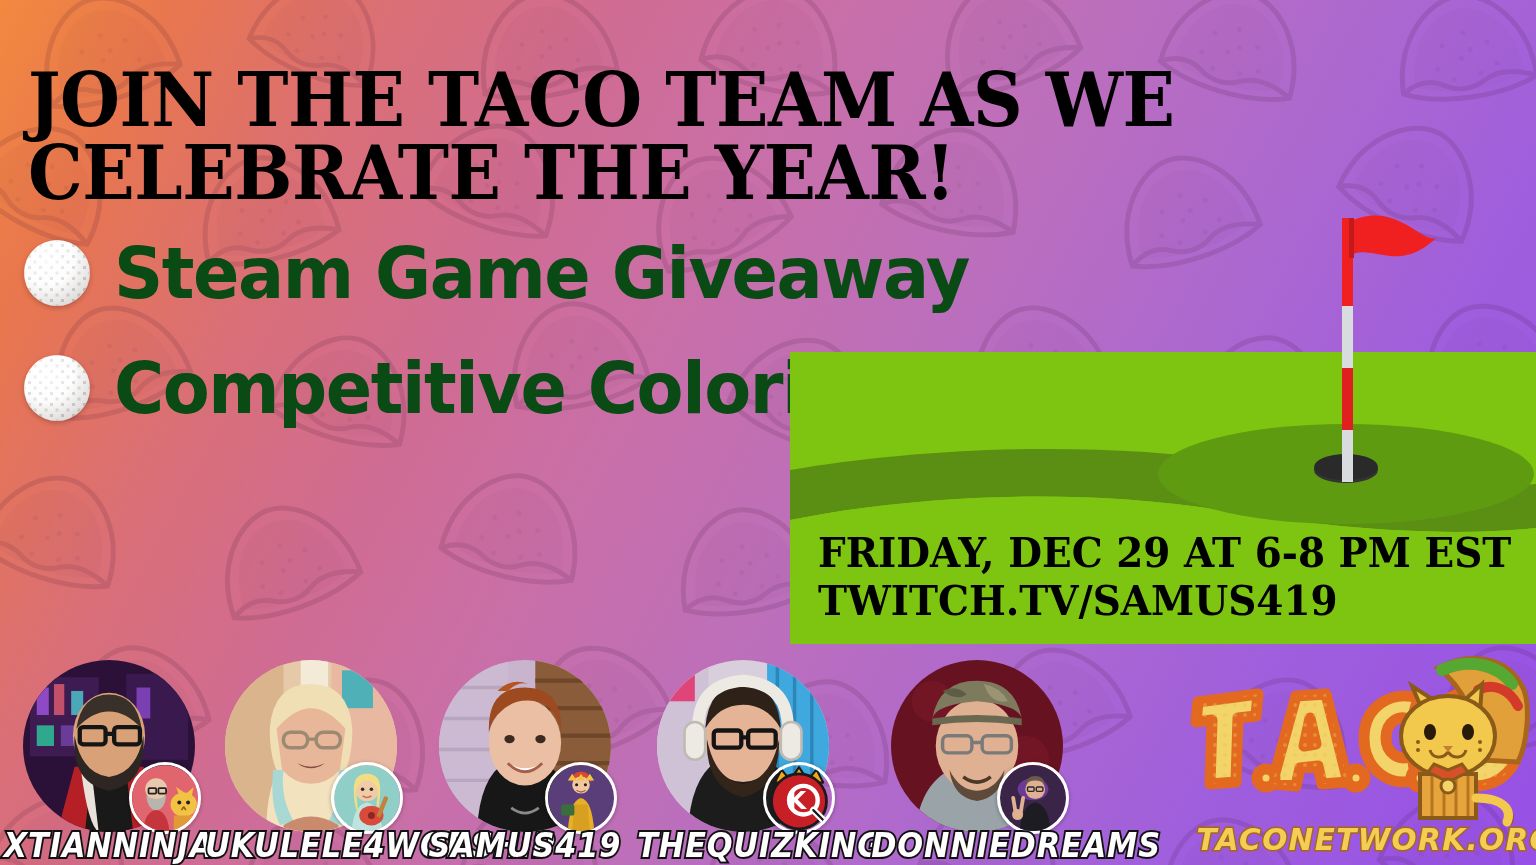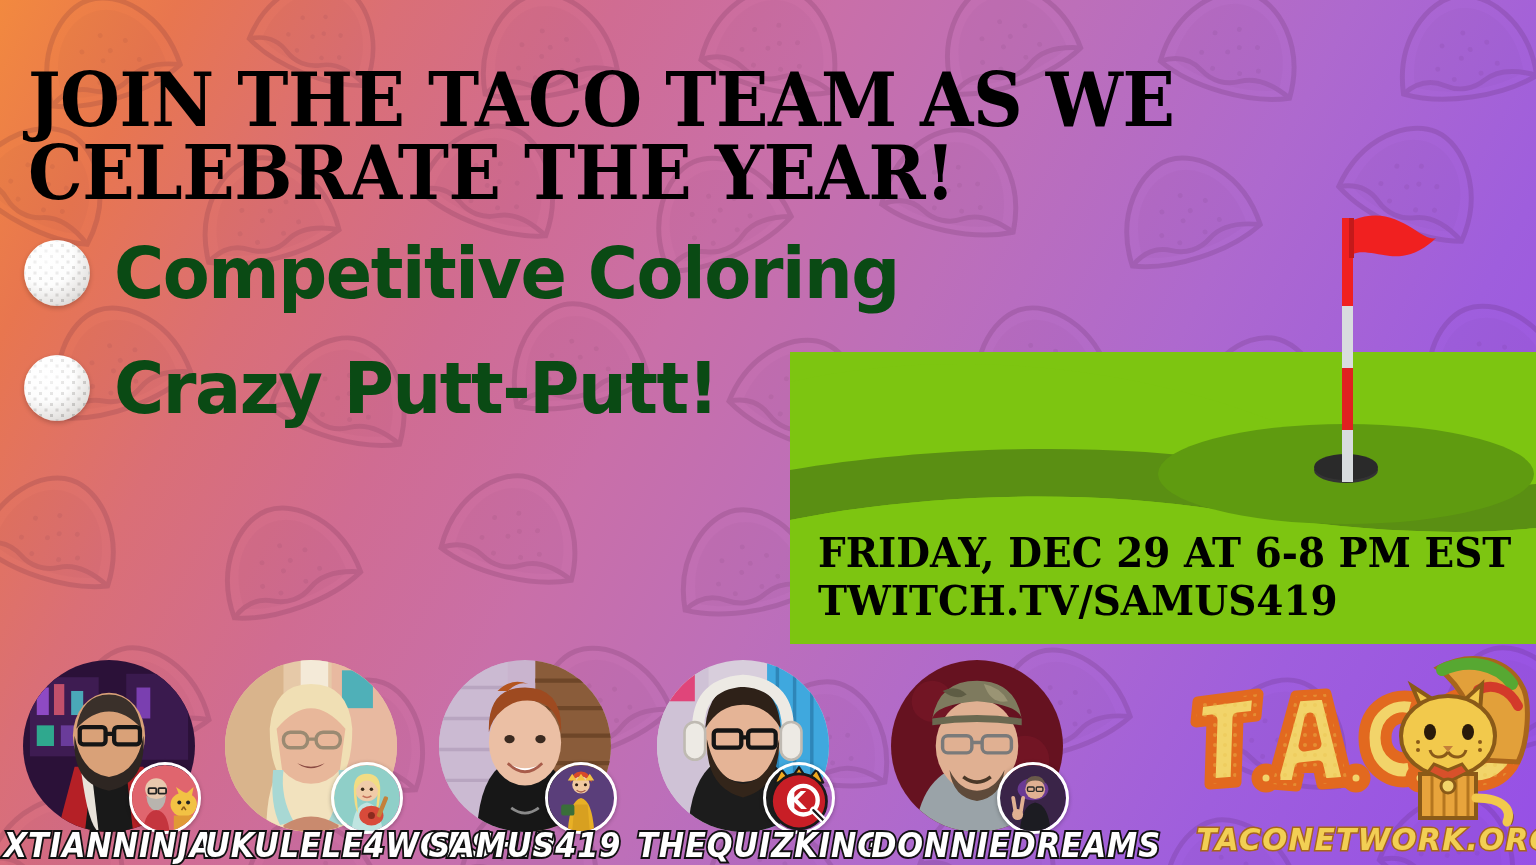--- a/index.html
+++ b/index.html
@@ -954,25 +954,25 @@
     </div>
 
   <h1 id="headline">
     <span class="hl-line">Join the Taco Team as we</span>
     <span class="hl-line">celebrate the year!</span>
   </h1>
 
   <ul id="bullets" style="list-style:none;margin:0;padding:0;">
     <li class="bullet-row">
       <span class="golfball"></span>
-      <span class="bullet-label">Competitive Coloring</span>
+      <span class="bullet-label">Steam Game Giveaway</span>
     </li>
     <li class="bullet-row">
       <span class="golfball"></span>
-      <span class="bullet-label">Crazy Putt-Putt!</span>
+      <span class="bullet-label">Competitive Coloring</span>
     </li>
   </ul>
 
   <div id="green-panel">
     <svg viewBox="0 0 746 292" preserveAspectRatio="none">
       <rect x="0" y="0" width="746" height="292" fill="#7DC511"></rect>
       <path d="M0 30 C 150 -4, 330 12, 470 64 C 580 104, 660 118, 746 108 L746 0 L0 0 Z" fill="#7DC511"></path>
       <path d="M0 118 C 130 96, 300 88, 450 110 C 580 130, 660 140, 746 132 L746 176 C 650 186, 540 176, 430 158 C 290 136, 130 142, 0 168 Z" fill="#5A8F13"></path>
       <path d="M0 168 C 130 142, 290 136, 430 158 C 540 176, 650 186, 746 176 L746 292 L0 292 Z" fill="#7DC511"></path>
       <ellipse cx="556" cy="122" rx="188" ry="50" fill="#5F9B10"></ellipse>

